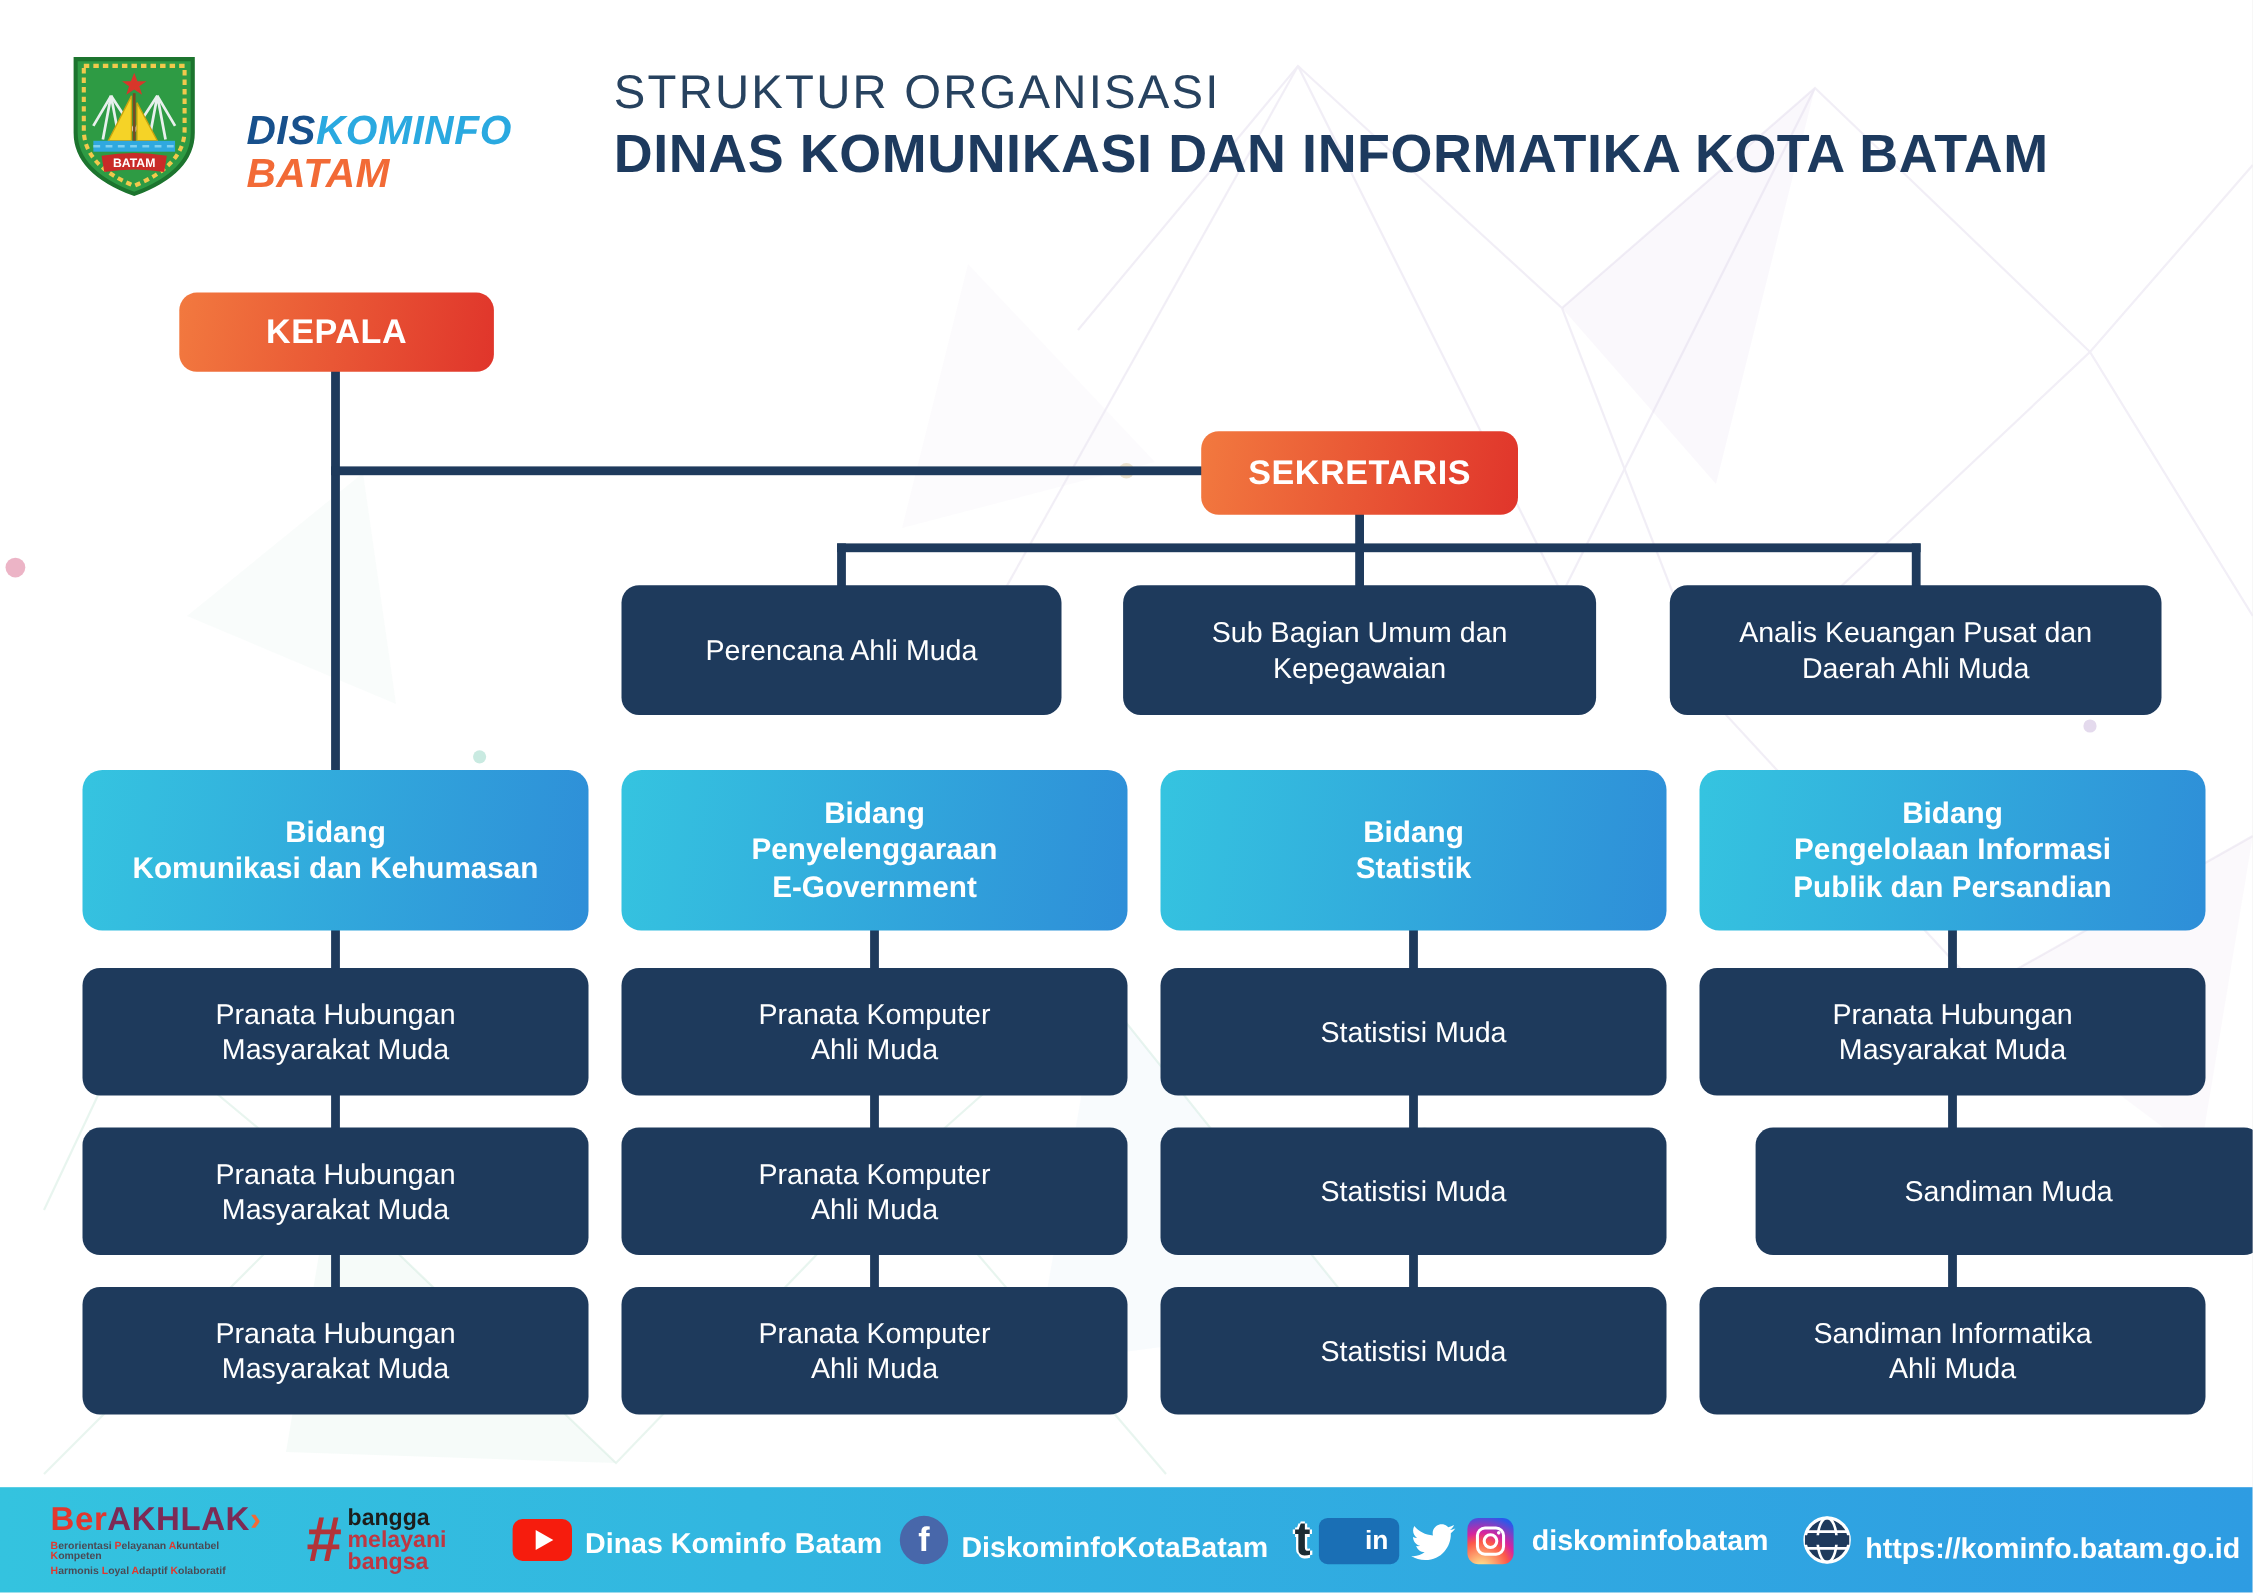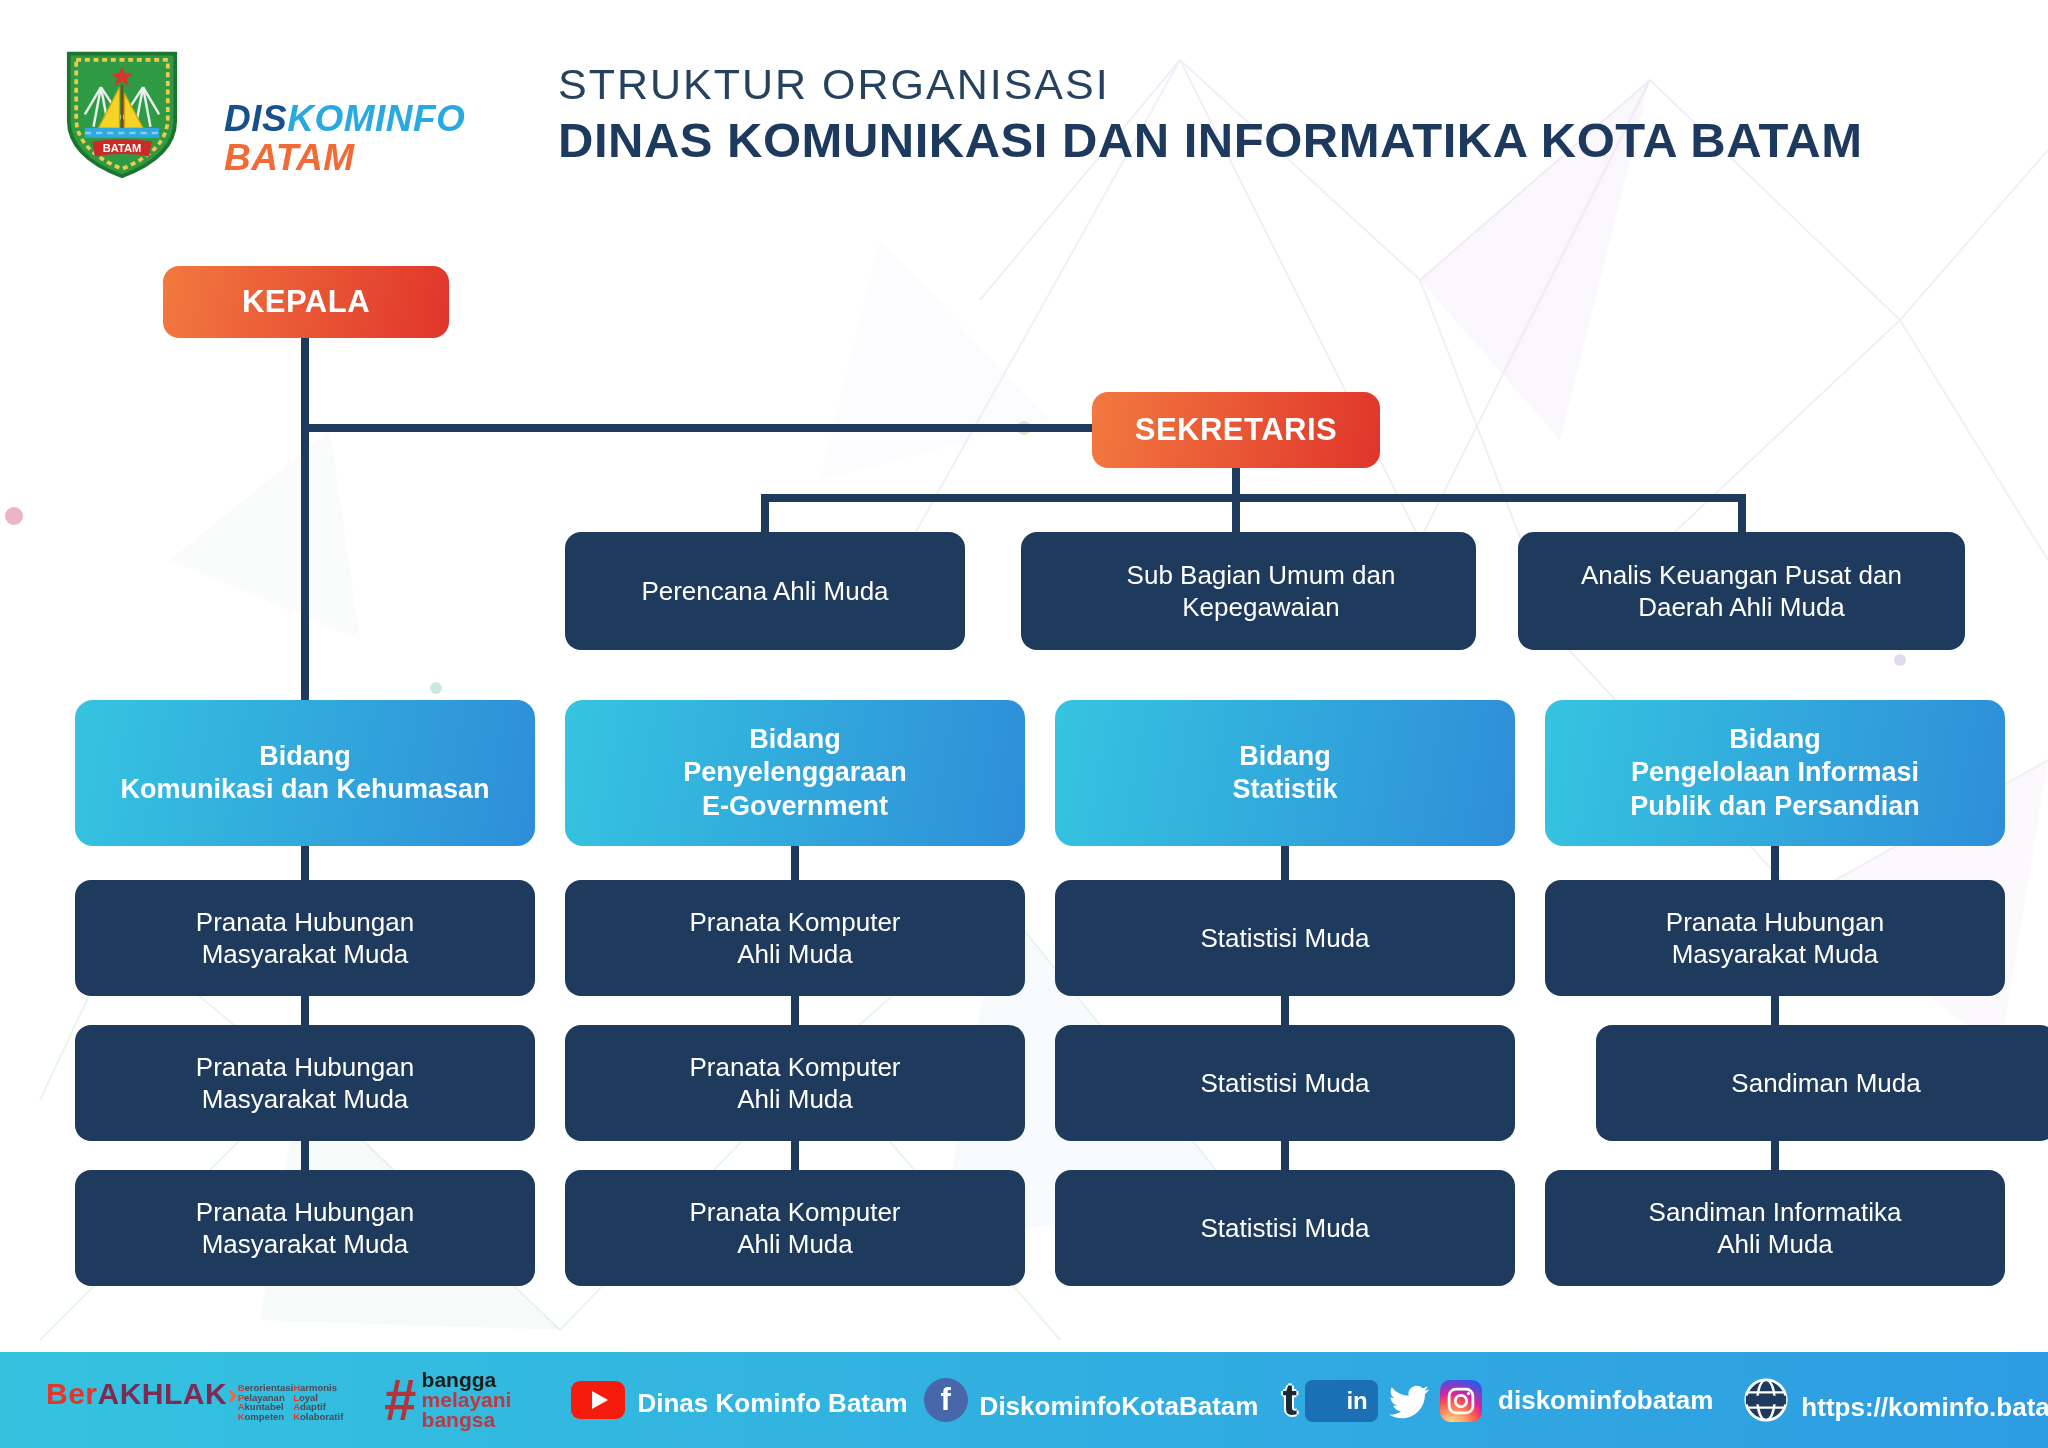--- a/index.html
+++ b/index.html
@@ -28,21 +28,21 @@
   .bidang{background:linear-gradient(100deg,#35C4E0 0%,#2E8ED8 100%);
           font-weight:bold;font-size:27px;border-radius:18px;}
 
   
   .footer{position:absolute;left:0;top:1352px;width:2048px;height:96px;
           background:linear-gradient(90deg,#34C3DF 0%,#2E9CE2 100%);
           display:flex;align-items:center;padding:0 46px;box-sizing:border-box;gap:16px;
           color:#fff;}
   .fgroup{display:flex;align-items:flex-end;gap:12px;}
   .flabel{font-size:26px;font-weight:bold;white-space:nowrap;}
-  .berakhlak{display:flex;flex-direction:row;line-height:1;justify-content:center;}
+  .berakhlak{display:flex;flex-direction:column;line-height:1;justify-content:center;}
   .berakhlak .bt{font-size:30px;font-weight:800;letter-spacing:.5px;}
   .berakhlak .bt .p1{color:#E2372E;} .berakhlak .bt .p2{color:#7C2B55;}
   .berakhlak .bt .chev{color:#F26A36;font-weight:800;}
   .berakhlak .tag{font-size:9.5px;color:#4A4A55;margin-top:4px;font-weight:bold;}
   .fl{color:#E2372E;}
   .bangga{display:flex;align-items:center;gap:6px;margin-left:24px;}
   .bangga .hash{font-size:58px;font-weight:900;color:#B23339;font-style:italic;line-height:.8;}
   .bangga .words{display:flex;flex-direction:column;line-height:.95;font-weight:800;font-size:21px;}
   .bangga .w1{color:#1D1D1B;} .bangga .w2,.bangga .w3{color:#BE3742;}
   .yt-ic{width:54px;height:38px;background:#F61C0D;border-radius:9px;position:relative;flex:none;}
@@ -139,21 +139,21 @@
   <div class="box leader" style="left:163px;top:266px;width:286px;height:72px;">
     <span class="lbl">KEPALA</span>
   </div>
   <div class="box leader" style="left:1092px;top:392px;width:288px;height:76px;">
     <span class="lbl">SEKRETARIS</span>
   </div>
 
   <div class="box navy" style="left:565px;top:532px;width:400px;height:118px;">
     <span class="lbl">Perencana Ahli Muda</span>
   </div>
-  <div class="box navy" style="left:1021px;top:532px;width:430px;height:118px;padding-left:25px;">
+  <div class="box navy" style="left:1021px;top:532px;width:430px;height:118px;">
     <span class="lbl">Sub Bagian Umum dan
 Kepegawaian</span>
   </div>
   <div class="box navy" style="left:1518px;top:532px;width:447px;height:118px;">
     <span class="lbl">Analis Keuangan Pusat dan
 Daerah Ahli Muda</span>
   </div>
 
   <div class="box bidang" style="left:75px;top:700px;width:460px;height:146px;">
     <span class="lbl">Bidang

